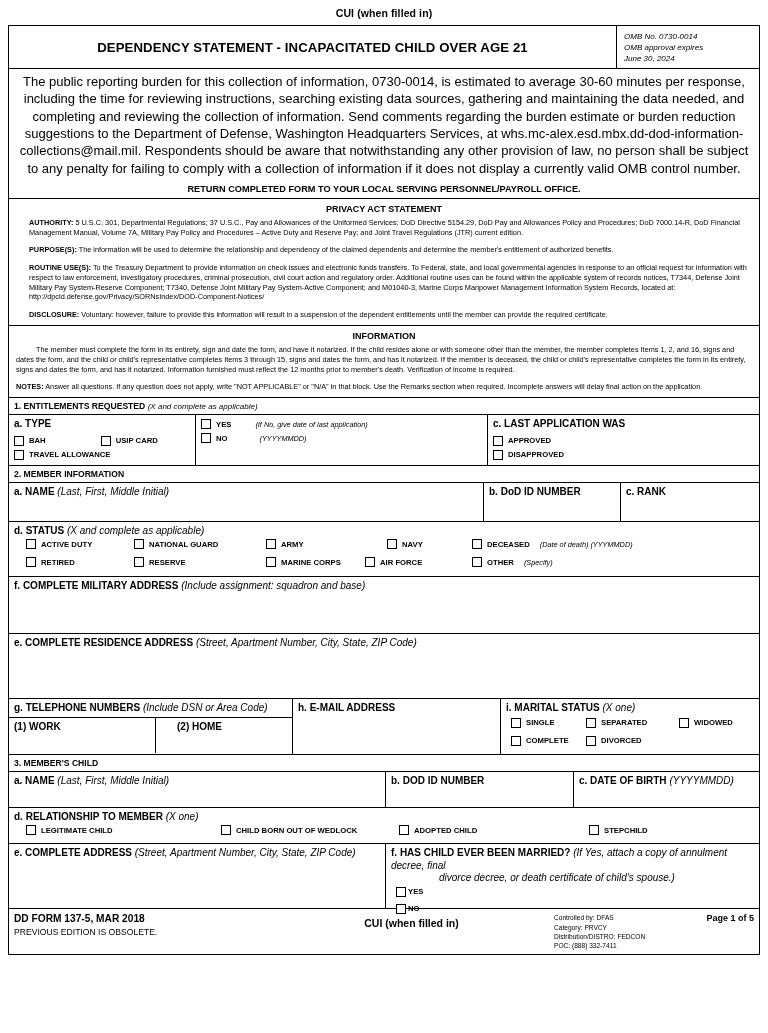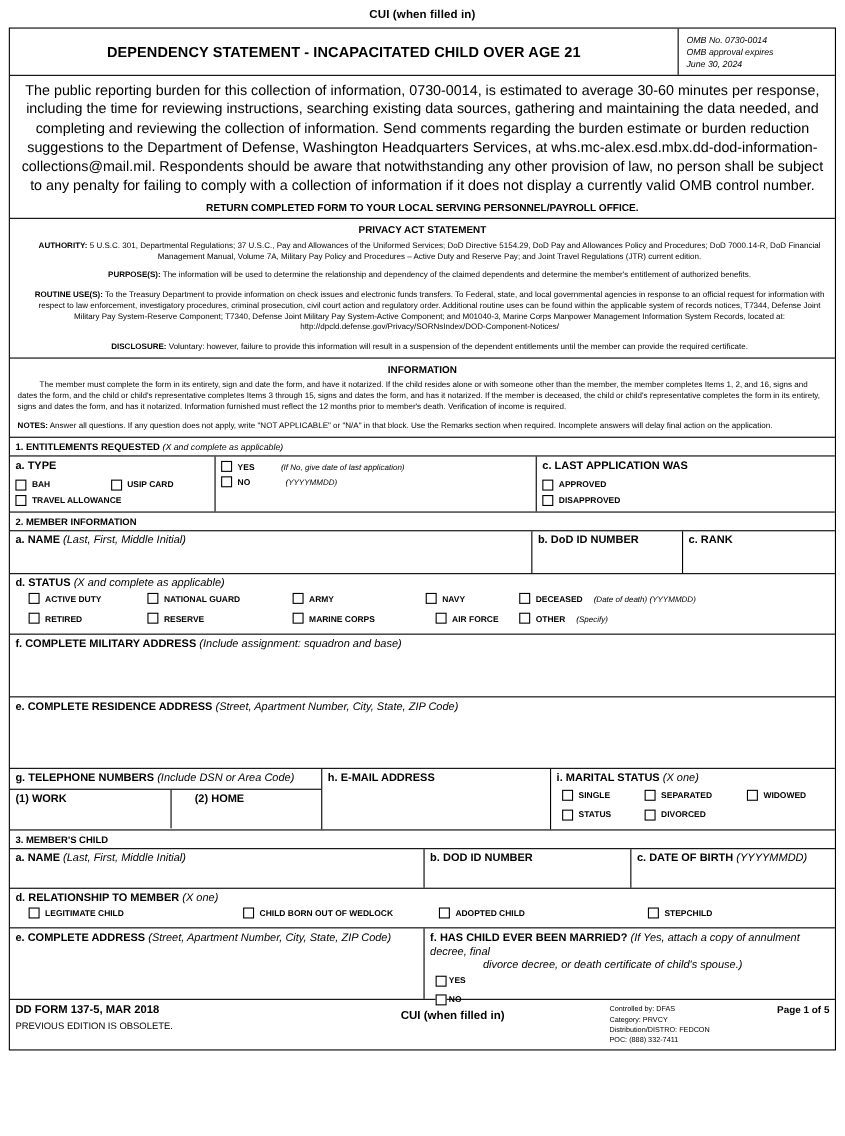--- a/index.html
+++ b/index.html
@@ -82,21 +82,21 @@
     text-align: center;
     font-weight: bold;
     font-size: 9px;
     padding: 5px 0 4px 0;
   }
   .pa-body {
     padding: 0 7px 5px 7px;
     font-size: 7.3px;
     line-height: 1.34;
   }
-  .pa-body p { margin: 0 0 8px 13px; text-align: center; }
+  .pa-body p { margin: 0 0 8px 13px; }
   .pa-body p:last-child { margin-bottom: 0; }
   .pa-body b { font-weight: bold; }
 
   .instr-body {
     padding: 0 7px 5px 7px;
     font-size: 7.3px;
     line-height: 1.35;
   }
   .instr-body p { margin: 0 0 8px 0; }
   .instr-body p:last-child { margin-bottom: 0; }
@@ -303,21 +303,21 @@
           <span class="cb-lbl">RETIRED</span>
         </div>
         <div class="abs-cb" style="left:125px; top:19px;">
           <span class="cb"></span>
           <span class="cb-lbl">RESERVE</span>
         </div>
         <div class="abs-cb" style="left:257px; top:19px;">
           <span class="cb"></span>
           <span class="cb-lbl">MARINE CORPS</span>
         </div>
-        <div class="abs-cb" style="left:387px; top:19px;">
+        <div class="abs-cb" style="left:356px; top:19px;">
           <span class="cb"></span>
           <span class="cb-lbl">AIR FORCE</span>
         </div>
         <div class="abs-cb" style="left:463px; top:19px;">
           <span class="cb"></span>
           <span class="cb-lbl">OTHER</span>
           <span class="hint">(Specify)</span>
         </div>
       </div>
     </div>
@@ -372,21 +372,21 @@
           <div class="abs-cb" style="left:85px; top:2px;">
             <span class="cb"></span>
             <span class="cb-lbl">SEPARATED</span>
           </div>
           <div class="abs-cb" style="left:178px; top:2px;">
             <span class="cb"></span>
             <span class="cb-lbl">WIDOWED</span>
           </div>
           <div class="abs-cb" style="left:10px; top:20px;">
             <span class="cb"></span>
-            <span class="cb-lbl">STATUS</span>
+            <span class="cb-lbl">COMPLETE</span>
           </div>
           <div class="abs-cb" style="left:85px; top:20px;">
             <span class="cb"></span>
             <span class="cb-lbl">DIVORCED</span>
           </div>
         </div>
       </div>
     </div>
 
     <div class="sec-bar bb">

